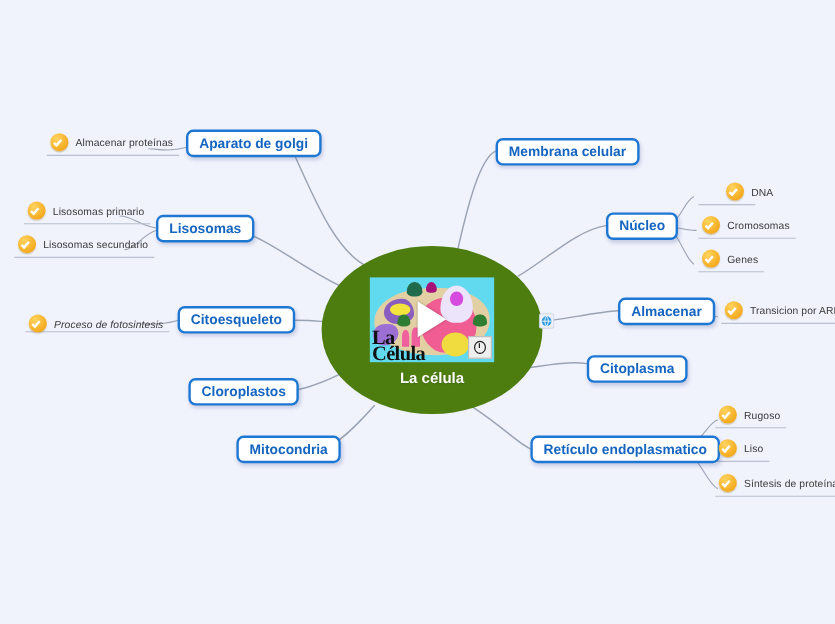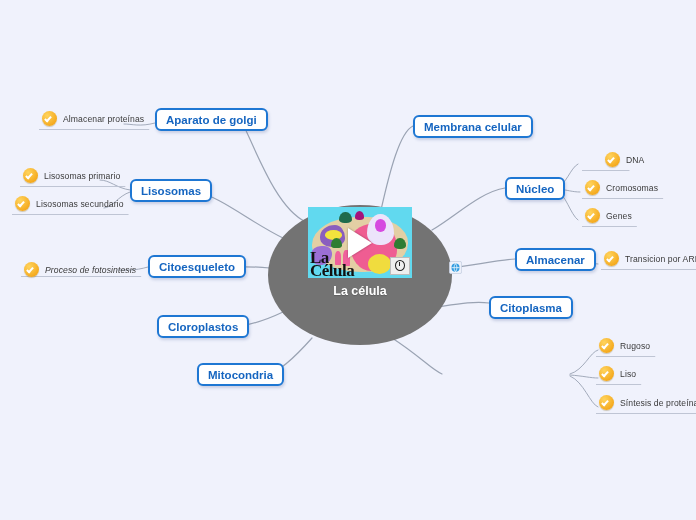--- a/index.html
+++ b/index.html
@@ -29,25 +29,26 @@
   }
 
   
   .central {
     position: absolute;
     left: 268px;
     top: 205px;
     width: 184px;
     height: 140px;
     border-radius: 50%;
-    background: #737373;
+    background: #4d7c0f;
     box-sizing: border-box;
     display: flex;
     flex-direction: column;
     align-items: center;
+    justify-content: center;
     z-index: 5;
     cursor: pointer;
   }
   .thumb-wrap {
     position: relative;
     width: 104px;
     height: 71px;
     margin-top: 2px;
     overflow: hidden;
   }
@@ -352,20 +353,23 @@
     </div>
     <div class="node" style="left: 505px; top: 177px; min-width: 51px; text-align: center;">
       <span>Núcleo</span>
     </div>
     <div class="node" style="left: 515px; top: 248px; min-width: 59px;">
       <span>Almacenar</span>
     </div>
     <div class="node" style="left: 489px; top: 296px; min-width: 69px;">
       <span>Citoplasma</span>
     </div>
+    <div class="node" style="left: 442px; top: 363px; min-width: 128px;">
+      <span>Retículo endoplasmatico</span>
+    </div>
     <div class="sub" style="left: 42px; top: 111px;">
       <span class="check"></span>
       <span class="txt">Almacenar proteínas</span>
     </div>
     <div class="sub" style="left: 23px; top: 168px;">
       <span class="check"></span>
       <span class="txt">Lisosomas primario</span>
     </div>
     <div class="sub" style="left: 15px; top: 196px;">
       <span class="check"></span>

